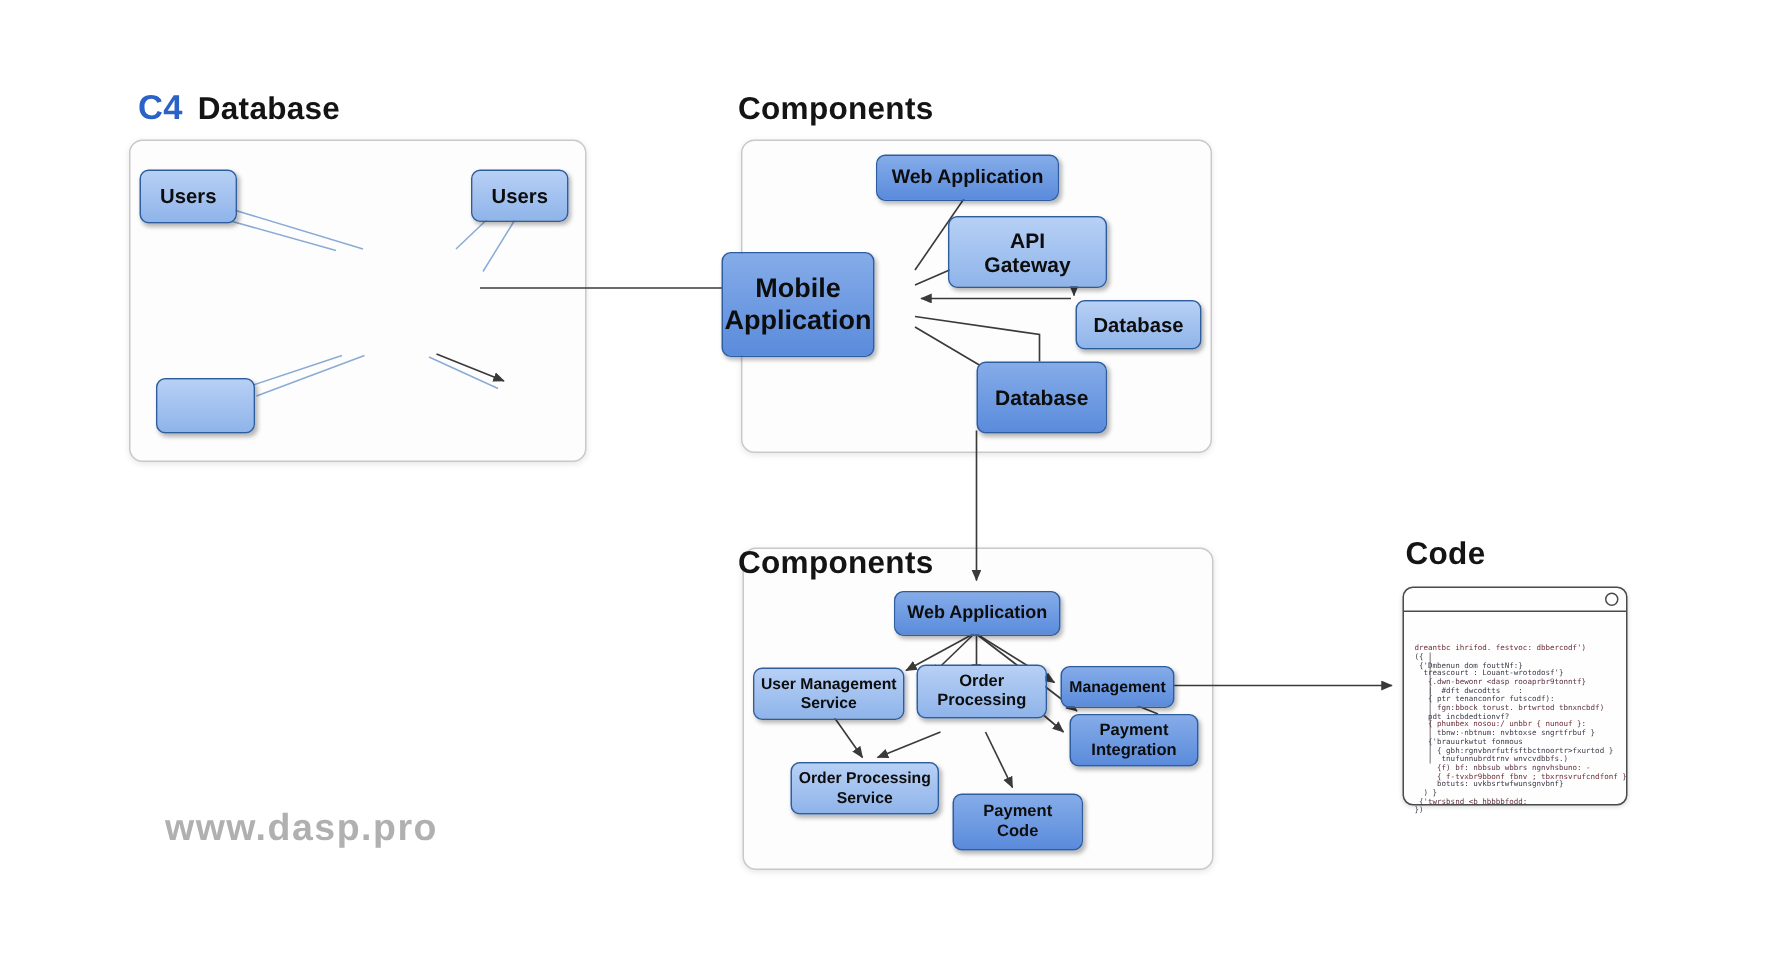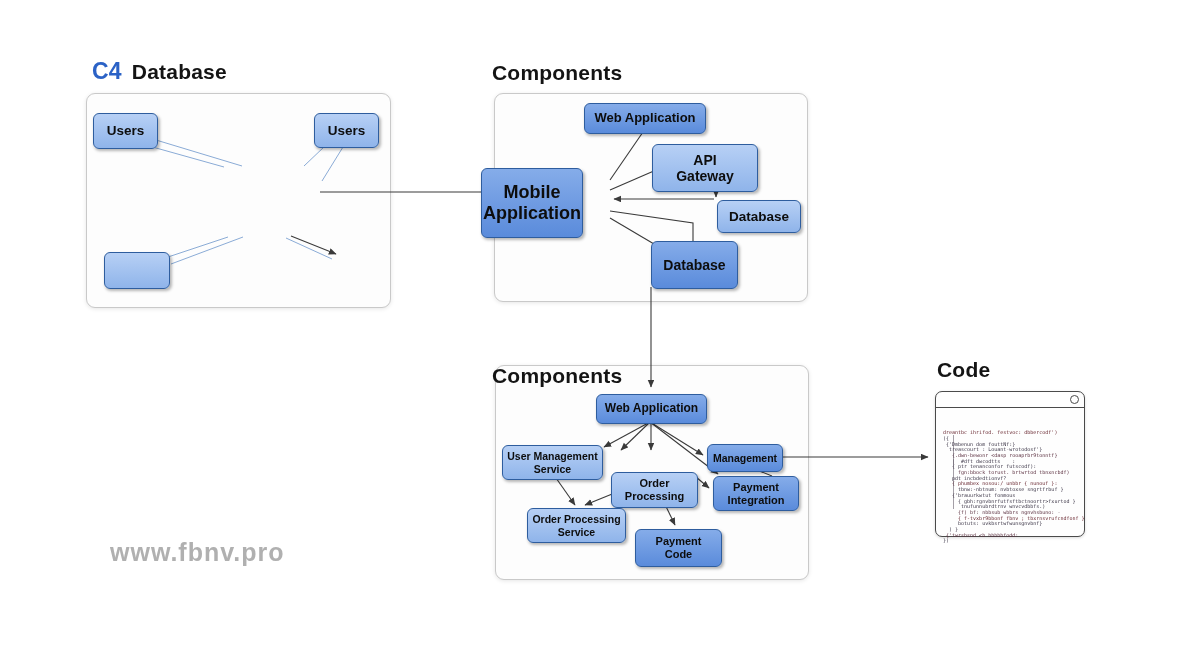--- a/index.html
+++ b/index.html
@@ -100,45 +100,45 @@
     <path class="conn" d="M657,488 L675,525" marker-end="url(#arr)"></path>
     <path class="conn" d="M696,477 L709,488" marker-end="url(#arr)"></path>
     <path class="conn" d="M757,470 L772,476"></path>
   </svg>
 
   <div class="box box-light" style="left:93px; top:113px; width:63px; height:34px; font-size:13.5px;">Users</div>
   <div class="box box-light" style="left:314px; top:113px; width:63px; height:33px; font-size:13.5px;">Users</div>
   <div class="box box-light" style="left:104px; top:252px; width:64px; height:35px;"></div>
 
   <div class="box box-medium" style="left:584px; top:103px; width:120px; height:29px; font-size:13px;">Web Application</div>
-  <div class="box box-light" style="left:652px; top:144px; width:104px; height:46px; font-size:14px;">API
+  <div class="box box-light" style="left:632px; top:144px; width:104px; height:46px; font-size:14px;">API
 Gateway</div>
   <div class="box box-medium" style="left:481px; top:168px; width:100px; height:68px; font-size:18px;">Mobile
 Application</div>
   <div class="box box-light" style="left:717px; top:200px; width:82px; height:31px; font-size:13.5px;">Database</div>
   <div class="box box-medium" style="left:651px; top:241px; width:85px; height:46px; font-size:14px;">Database</div>
 
   <div class="box box-medium" style="left:596px; top:394px; width:109px; height:28px; font-size:12px;">Web Application</div>
   <div class="box box-light" style="left:502px; top:445px; width:99px; height:33px; font-size:10.5px;">User Management
 Service</div>
-  <div class="box box-light" style="left:611px; top:472px; width:85px; height:34px; font-size:11px;">Order
+  <div class="box box-light" style="left:611px; top:443px; width:85px; height:34px; font-size:11px;">Order
 Processing</div>
   <div class="box box-medium" style="left:707px; top:444px; width:74px; height:26px; font-size:10.5px;">Management</div>
   <div class="box box-medium" style="left:713px; top:476px; width:84px; height:33px; font-size:11px;">Payment
 Integration</div>
   <div class="box box-light" style="left:527px; top:508px; width:97px; height:33px; font-size:10.5px;">Order Processing
 Service</div>
   <div class="box box-medium" style="left:635px; top:529px; width:85px; height:36px; font-size:11px;">Payment
 Code</div>
 
   <div class="code-window">
     <div class="code-titlebar">
       <div class="code-dot"></div>
     </div>
     <div class="code-body">
       <div class="indent-guide"></div>
       <div><div style="color: rgb(107, 42, 51);">dreantbc ihrifod. festvoc: dbbercodf')</div><div>({</div><div> {'Dmbenun dom fouttNf:}</div><div>  treascourt : Louant-wrotodosf'}</div><div style="color: rgb(92, 48, 64);">   {.dwn-bewonr &lt;dasp rooaprbr9tonntf}</div><div>   |  #dft dwcodtts    :</div><div>   { ptr tenanconfor futscodf):</div><div style="color: rgb(92, 48, 64);">     fgn:bbock torust. brtwrtod tbnxncbdf)</div><div>   pdt incbdedtionvf?</div><div style="color: rgb(107, 42, 51);">   { phumbex nosou:/ unbbr { nunouf }:</div><div>     tbnw:-nbtnum: nvbtoxse sngrtfrbuf }</div><div>   {'brauurkwtut fonmous</div><div>     { gbh:rgnvbnrfutfsftbctnoortr&gt;fxurtod }</div><div>      tnufunnubrdtrnv wnvcvdbbfs.)</div><div style="color: rgb(92, 48, 64);">     {f) bf: nbbsub wbbrs ngnvhsbuno: -</div><div style="color: rgb(107, 42, 51);">     { f-tvxbr9bbonf fbnv ; tbxrnsvrufcndfonf }</div><div>     botuts: uvkbsrtwfwunsgnvbnf}</div><div>  ) }</div><div style="color: rgb(92, 48, 64);"> {'twrsbsnd &lt;b hbbbbfodd:</div><div>})</div></div>
     </div>
   </div>
 
-  <div class="watermark">www.fbnv.pro</div>
+  <div class="watermark">www.dasp.pro</div>
 
 </div>
 
 </body></html>

